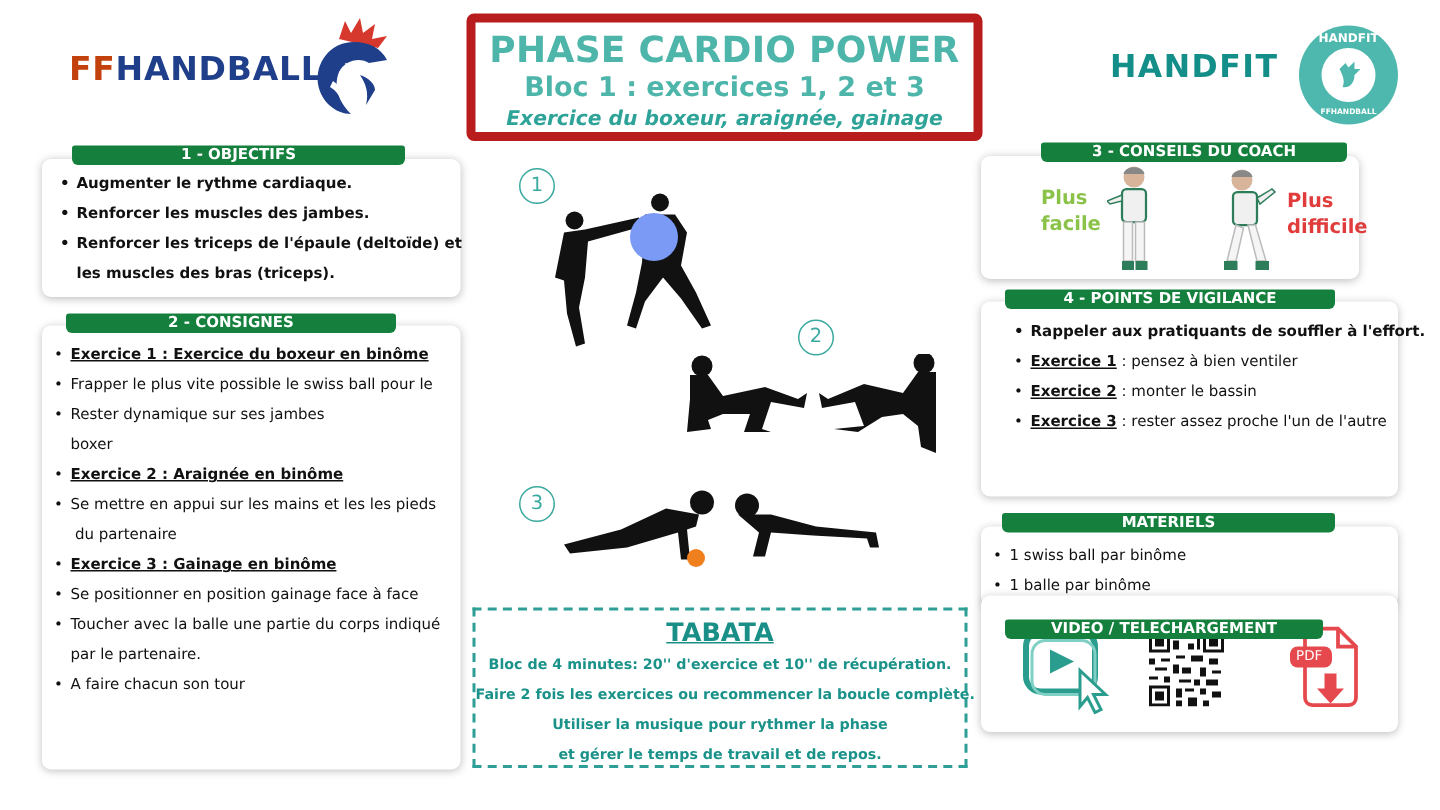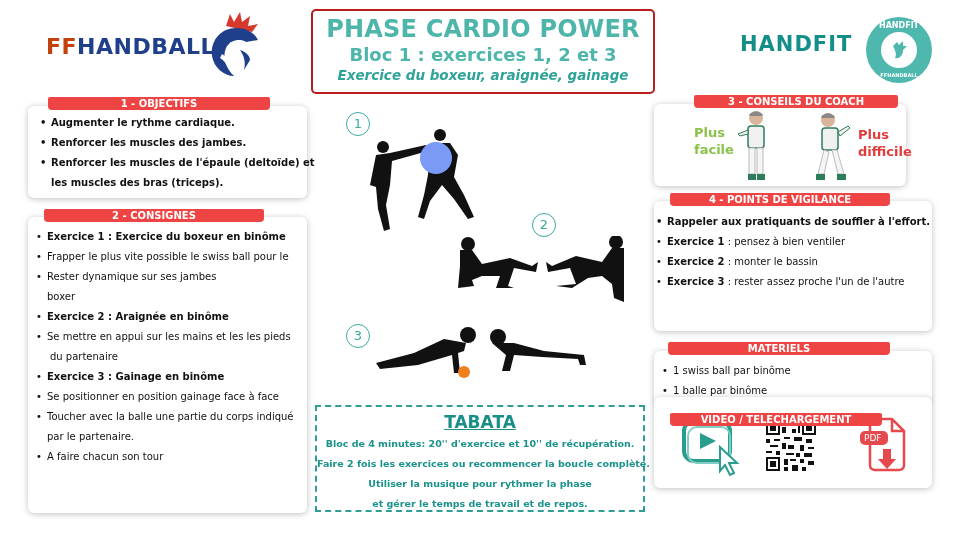--- a/index.html
+++ b/index.html
@@ -14,34 +14,34 @@
   .ff-logo .hb { color: #1f3f8a; }
   .rooster { left: 206px; top: 12px; width: 60px; height: 66px; }
 
   .handfit-logo { left: 740px; top: 32px; font-weight: bold; font-size: 21px; color: #148e88; letter-spacing: 1px; }
   .handfit-badge { left: 866px; top: 17px; width: 66px; height: 66px; border-radius: 50%; background: #4fb8ae; display: flex; align-items: center; justify-content: center; }
   .handfit-badge .inner { width: 36px; height: 36px; border-radius: 50%; background: #fff; display: flex; align-items: center; justify-content: center; }
   .handfit-badge .t1 { position: absolute; top: 4px; width: 100%; text-align: center; font-size: 8px; font-weight: bold; color: #fff; }
   .handfit-badge .t2 { position: absolute; bottom: 5px; width: 100%; text-align: center; font-size: 5px; font-weight: bold; color: #fff; }
 
   
-  .title-box { left: 311px; top: 9px; width: 344px; height: 85px; border: 2px solid #b91c1c; border-radius: 5px; text-align: center; color: #4db5aa; }
+  .title-box { left: 311px; top: 9px; width: 344px; height: 85px; border: 6px solid #b91c1c; border-radius: 5px; text-align: center; color: #4db5aa; }
   .title-main { font-size: 24px; font-weight: bold; margin-top: 4px; letter-spacing: 0.2px; white-space: nowrap; }
   .title-sub { font-size: 18px; font-weight: bold; margin-top: 1px; white-space: nowrap; }
   .title-ital { font-size: 13.5px; font-weight: bold; font-style: italic; color: #2ea398; margin-top: 2px; white-space: nowrap; }
 
   
   .card { background: #fff; border-radius: 6px; box-shadow: 0 1px 6px rgba(0,0,0,0.25); }
-  .tab { height: 13px; background: #ef4444; color: #fff; font-size: 10px; font-weight: bold; text-align: center; line-height: 13px; border-radius: 2px 2px 4px 4px; white-space: nowrap; }
+  .tab { height: 13px; background: #15803d; color: #fff; font-size: 10px; font-weight: bold; text-align: center; line-height: 13px; border-radius: 2px 2px 4px 4px; white-space: nowrap; }
 
   ul.bl { list-style: none; }
   ul.bl li { position: relative; padding-left: 13px; font-size: 10px; line-height: 20px; white-space: nowrap; }
   ul.bl li.bullet::before { content: "•"; position: absolute; left: 2px; top: 0; font-size: 10px; }
   ul.bl li.bold { font-weight: bold; }
-  ul.bl li .u { font-weight: bold; }
+  ul.bl li .u { font-weight: bold; text-decoration: underline; }
 
   .num { width: 24px; height: 24px; border: 1.5px solid #3aa99f; border-radius: 50%; color: #3aa99f; font-size: 13px; text-align: center; line-height: 21px; }
 
   
   .tabata { left: 315px; top: 405px; width: 330px; height: 107px; border: 2px dashed #2f9e96; text-align: center; color: #1a9289; }
   .tabata .h { font-size: 17px; font-weight: bold; text-decoration: underline; margin-top: 5px; color: #1a8f88; }
   .tabata p { font-size: 9.5px; font-weight: bold; line-height: 20px; white-space: nowrap; }
 
   .coach-easy { color: #8bc34a; font-weight: bold; font-size: 13px; line-height: 17px; }
   .coach-hard { color: #e03c3c; font-weight: bold; font-size: 13px; line-height: 17px; }
@@ -74,21 +74,21 @@
 <div class="abs title-box">
   <div class="title-main">PHASE CARDIO POWER</div>
   <div class="title-sub">Bloc 1  : exercices 1, 2 et 3</div>
   <div class="title-ital">Exercice du boxeur, araignée, gainage</div>
 </div>
 
 <div class="abs card" style="left:28px; top:106px; width:279px; height:92px;">
   <ul class="bl" style="padding:7px 0 0 10px;">
     <li class="bullet bold">Augmenter le rythme cardiaque.</li>
     <li class="bullet bold">Renforcer les muscles des jambes.</li>
-    <li class="bullet bold">Renforcer les muscles de l'épaule (deltoïde) et</li>
+    <li class="bullet bold">Renforcer les triceps de l'épaule (deltoïde) et</li>
     <li class="bold">les muscles des bras (triceps).</li>
   </ul>
 </div>
 <div class="abs tab" style="left:48px; top:97px; width:222px;">1 - OBJECTIFS</div>
 
 <div class="abs card" style="left:28px; top:217px; width:279px; height:296px;">
   <ul class="bl" style="padding:10px 0 0 6px;">
     <li class="bullet"><span class="u">Exercice 1 : Exercice du boxeur en binôme</span></li>
     <li class="bullet">Frapper le plus vite possible le swiss ball pour le</li>
     <li class="bullet">Rester dynamique sur ses jambes</li>
@@ -167,21 +167,21 @@
       <rect x="25" y="64" width="9" height="6" fill="#2e7d5a"></rect>
   </svg>
   <div class="abs coach-hard" style="left:204px; top:22px;">
     <div>Plus</div>
     <div>difficile</div>
   </div>
 </div>
 <div class="abs tab" style="left:670px; top:95px; width:204px;margin-left:24px;">3 - CONSEILS DU COACH</div>
 
 <div class="abs card" style="left:654px; top:201px; width:278px; height:130px;">
-  <ul class="bl" style="padding:11px 0 0 0;">
+  <ul class="bl" style="padding:11px 0 0 20px;">
     <li class="bullet bold">Rappeler aux pratiquants de souffler à l'effort.</li>
     <li class="bullet"><span class="u">Exercice 1</span><span> : pensez à bien ventiler</span></li>
     <li class="bullet"><span class="u">Exercice 2</span><span> : monter le bassin</span></li>
     <li class="bullet"><span class="u">Exercice 3</span><span> : rester assez proche l'un de l'autre</span></li>
   </ul>
 </div>
 <div class="abs tab" style="left:670px; top:193px; width:220px;">4 - POINTS DE VIGILANCE</div>
 
 <div class="abs card" style="left:654px; top:351px; width:278px; height:53px;">
   <ul class="bl" style="padding:10px 0 0 6px;">

